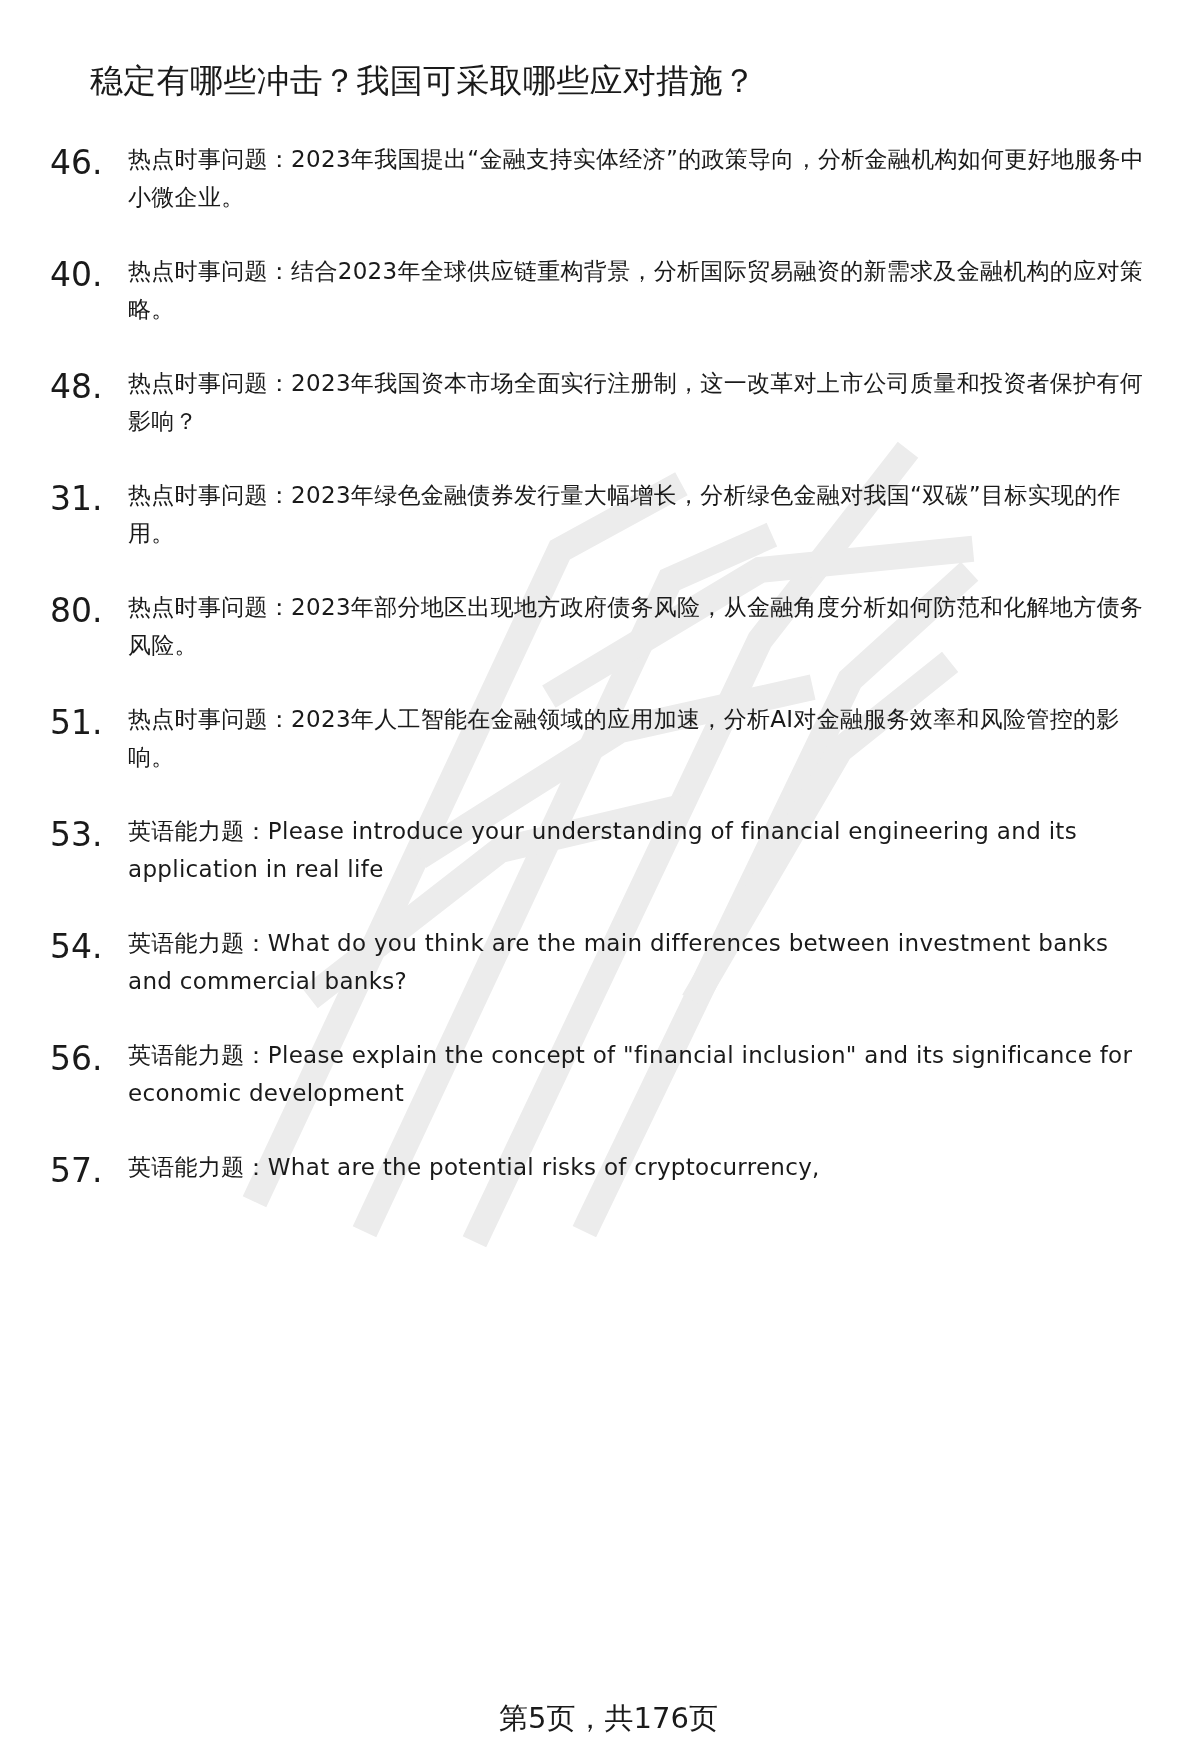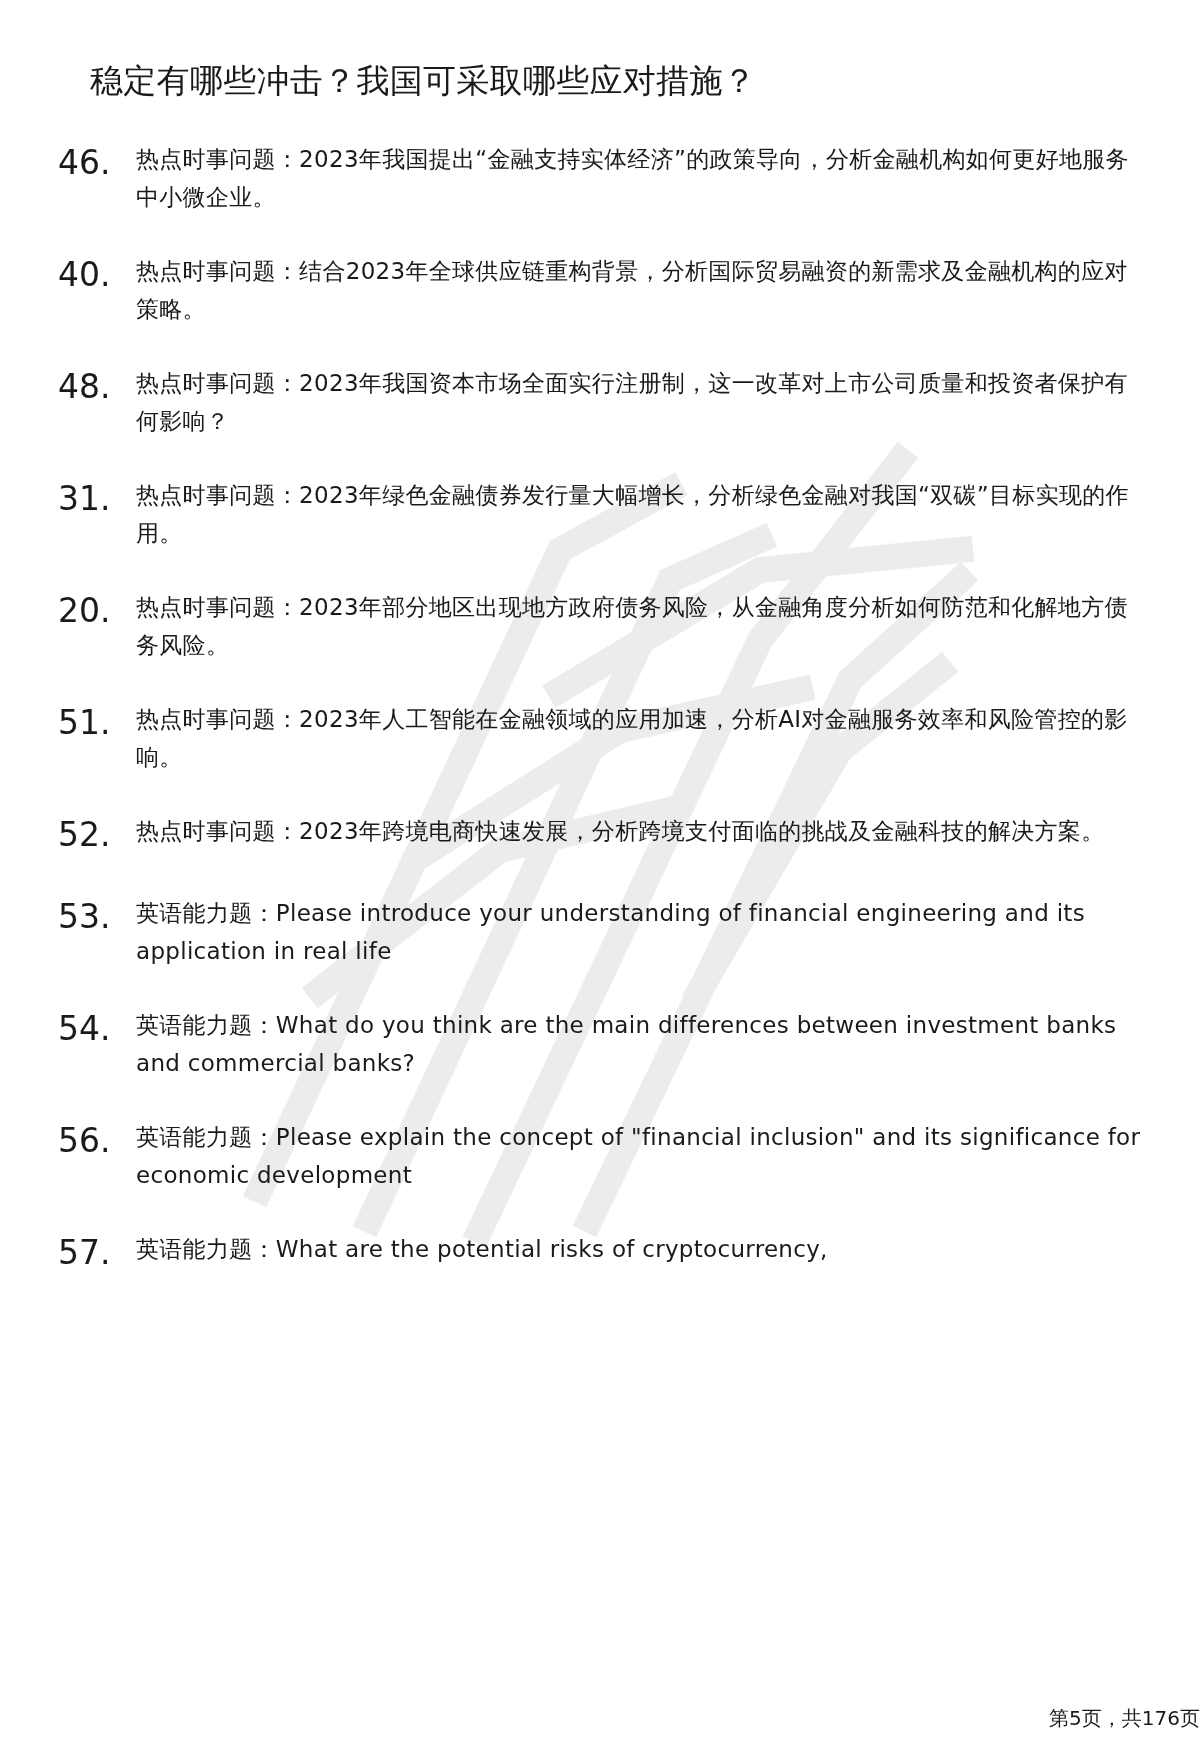--- a/index.html
+++ b/index.html
@@ -37,43 +37,42 @@
     }
     .q-list {
       list-style: none;
       margin: 0;
       padding: 0;
     }
     .q-item {
       display: flex;
       align-items: flex-start;
       margin-top: 36px;
-      margin-left: 8px;
     }
     .q-num {
       width: 78px;
       flex: 0 0 78px;
       font-size: 33px;
       line-height: 46px;
     }
     .q-text {
       flex: 1;
       font-size: 23px;
       line-height: 38px;
       letter-spacing: 0.3px;
       padding-right: 4px;
     }
     .q-cat { }
     .footer {
       position: absolute;
       left: 17px;
       right: 0;
       top: 1700px;
-      text-align: right;
-      font-size: 20px;
+      text-align: center;
+      font-size: 29px;
       line-height: 36px;
       z-index: 1;
     }
   </style>
 </head>
 <body>
 
 <svg class="watermark" viewBox="0 0 900 820" xmlns="http://www.w3.org/2000/svg">
   <g fill="none" stroke="#ececec" stroke-width="26" stroke-linecap="square">
     <polyline points="60,760 360,120 470,60"></polyline>
@@ -101,30 +100,26 @@
     </li>
     <li class="q-item">
       <span class="q-num">48.</span>
       <span class="q-text"><span class="q-cat">热点时事问题：</span><span>2023年我国资本市场全面实行注册制，这一改革对上市公司质量和投资者保护有何影响？</span></span>
     </li>
     <li class="q-item">
       <span class="q-num">31.</span>
       <span class="q-text"><span class="q-cat">热点时事问题：</span><span>2023年绿色金融债券发行量大幅增长，分析绿色金融对我国“双碳”目标实现的作用。</span></span>
     </li>
     <li class="q-item">
-      <span class="q-num">20.</span>
+      <span class="q-num">80.</span>
       <span class="q-text"><span class="q-cat">热点时事问题：</span><span>2023年部分地区出现地方政府债务风险，从金融角度分析如何防范和化解地方债务风险。</span></span>
     </li>
     <li class="q-item">
       <span class="q-num">51.</span>
       <span class="q-text"><span class="q-cat">热点时事问题：</span><span>2023年人工智能在金融领域的应用加速，分析AI对金融服务效率和风险管控的影响。</span></span>
-    </li>
-    <li class="q-item">
-      <span class="q-num">52.</span>
-      <span class="q-text"><span class="q-cat">热点时事问题：</span><span>2023年跨境电商快速发展，分析跨境支付面临的挑战及金融科技的解决方案。</span></span>
     </li>
     <li class="q-item">
       <span class="q-num">53.</span>
       <span class="q-text"><span class="q-cat">英语能力题：</span><span>Please introduce your understanding of financial engineering and its application in real life</span></span>
     </li>
     <li class="q-item">
       <span class="q-num">54.</span>
       <span class="q-text"><span class="q-cat">英语能力题：</span><span>What do you think are the main differences between investment banks and commercial banks?</span></span>
     </li>
     <li class="q-item">

